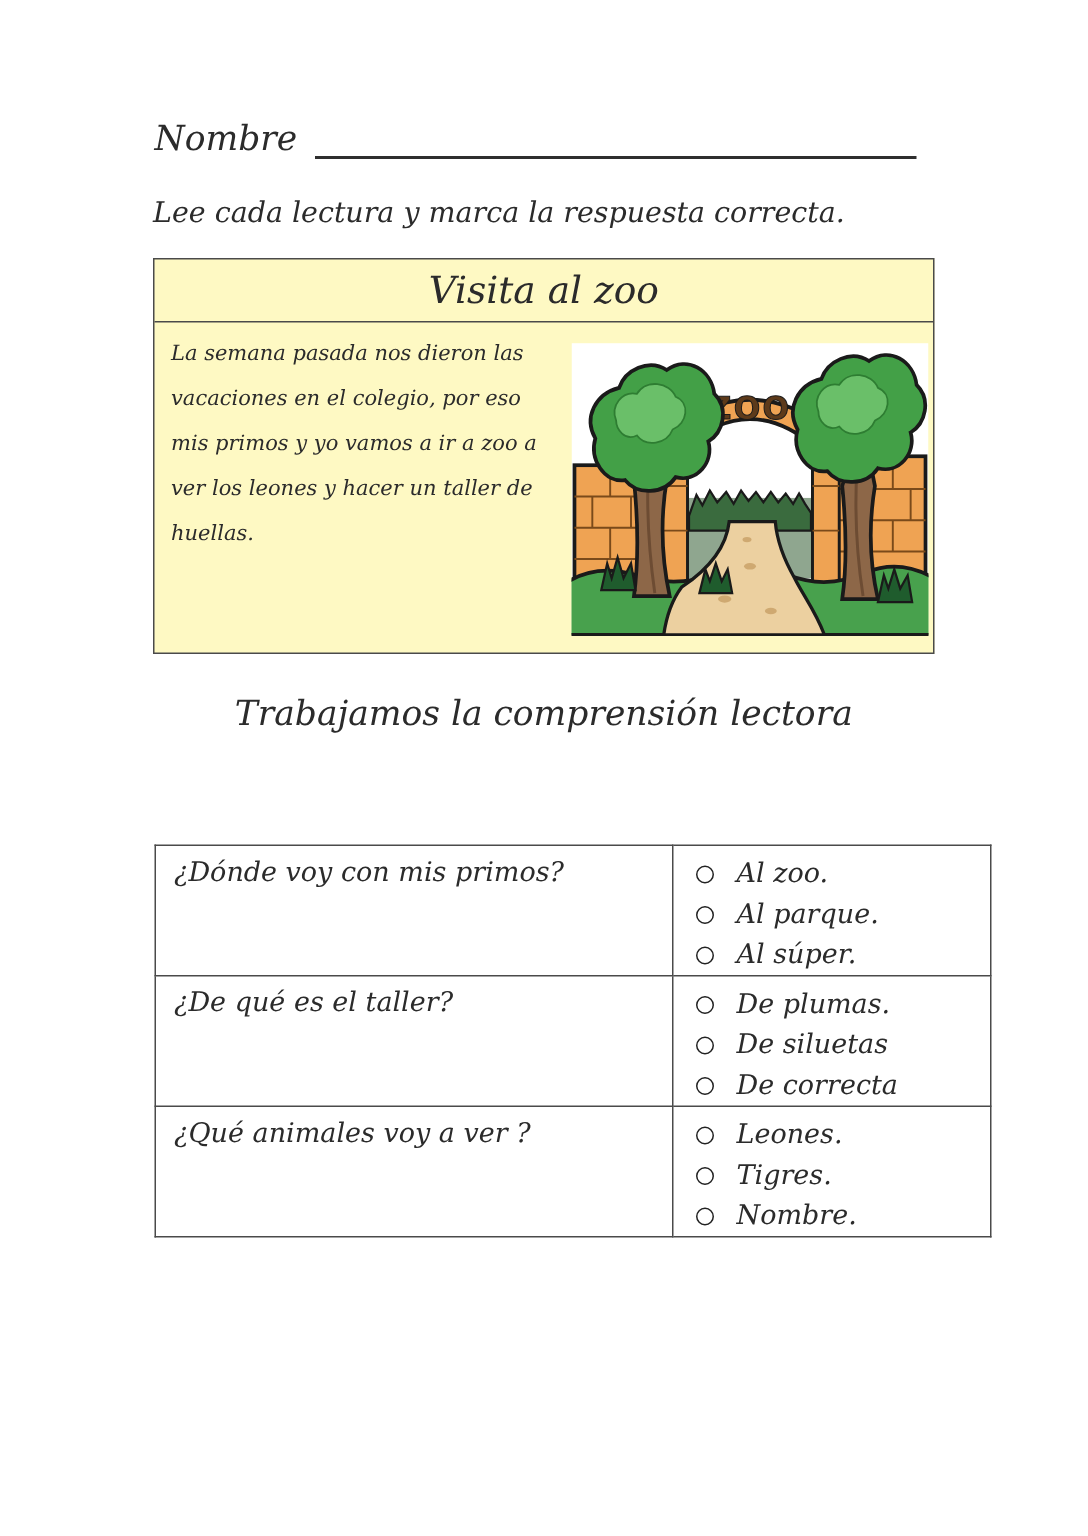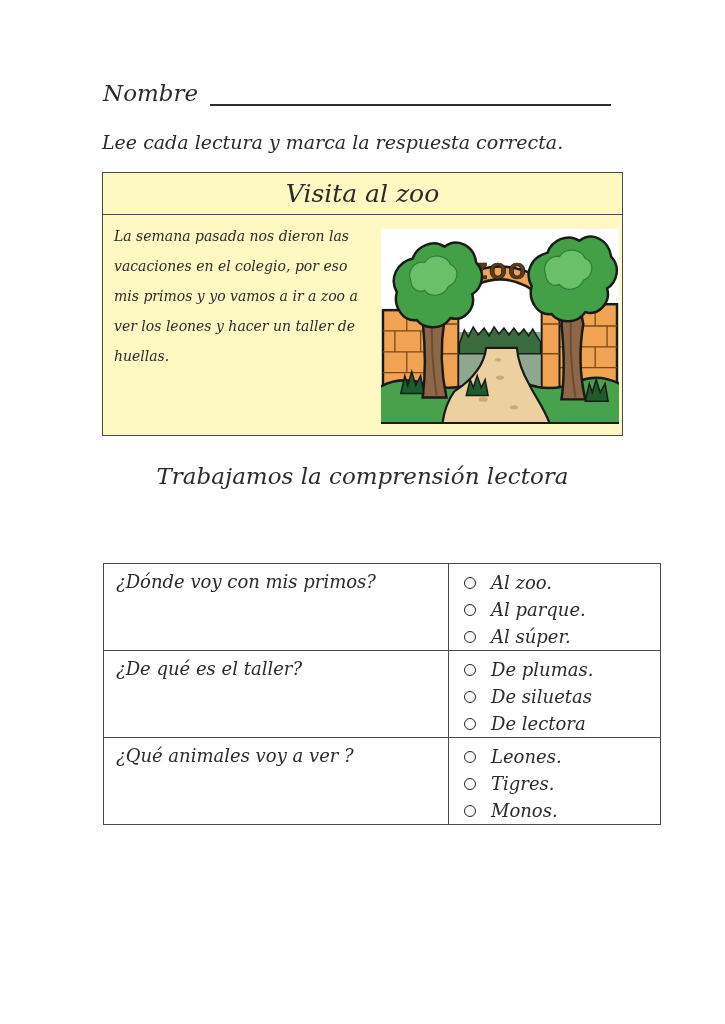--- a/index.html
+++ b/index.html
@@ -134,37 +134,37 @@
           <div class="option">
               <span class="bullet"></span>
               <span>De plumas.</span>
             </div>
           <div class="option">
               <span class="bullet"></span>
               <span>De siluetas</span>
             </div>
           <div class="option">
               <span class="bullet"></span>
-              <span>De lectora</span>
+              <span>De correcta</span>
             </div>
         </td>
       </tr>
       <tr>
         <td class="q-cell">¿Qué animales voy a ver ?</td>
         <td class="a-cell">
           <div class="option">
               <span class="bullet"></span>
               <span>Leones.</span>
             </div>
           <div class="option">
               <span class="bullet"></span>
               <span>Tigres.</span>
             </div>
           <div class="option">
               <span class="bullet"></span>
-              <span>Monos.</span>
+              <span>Nombre.</span>
             </div>
         </td>
       </tr>
     </tbody>
   </table>
 
 </div>
 
 </body></html>

